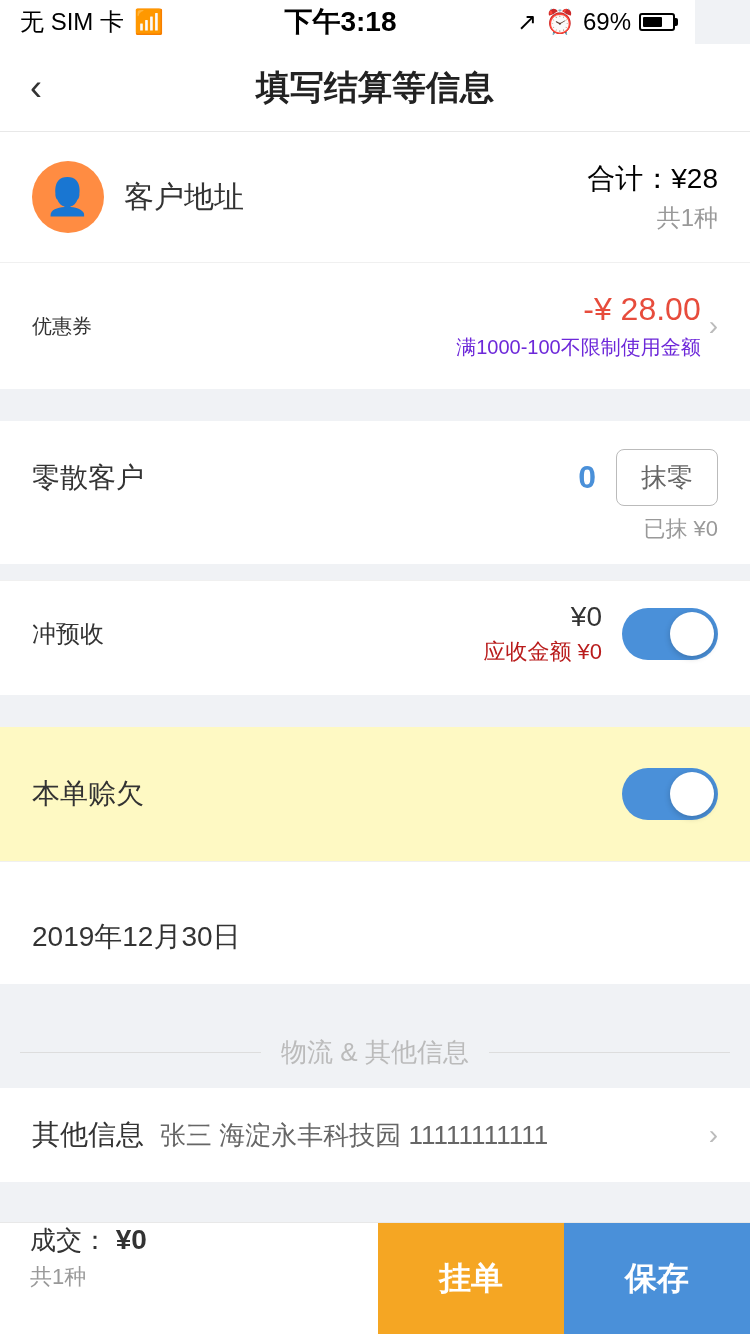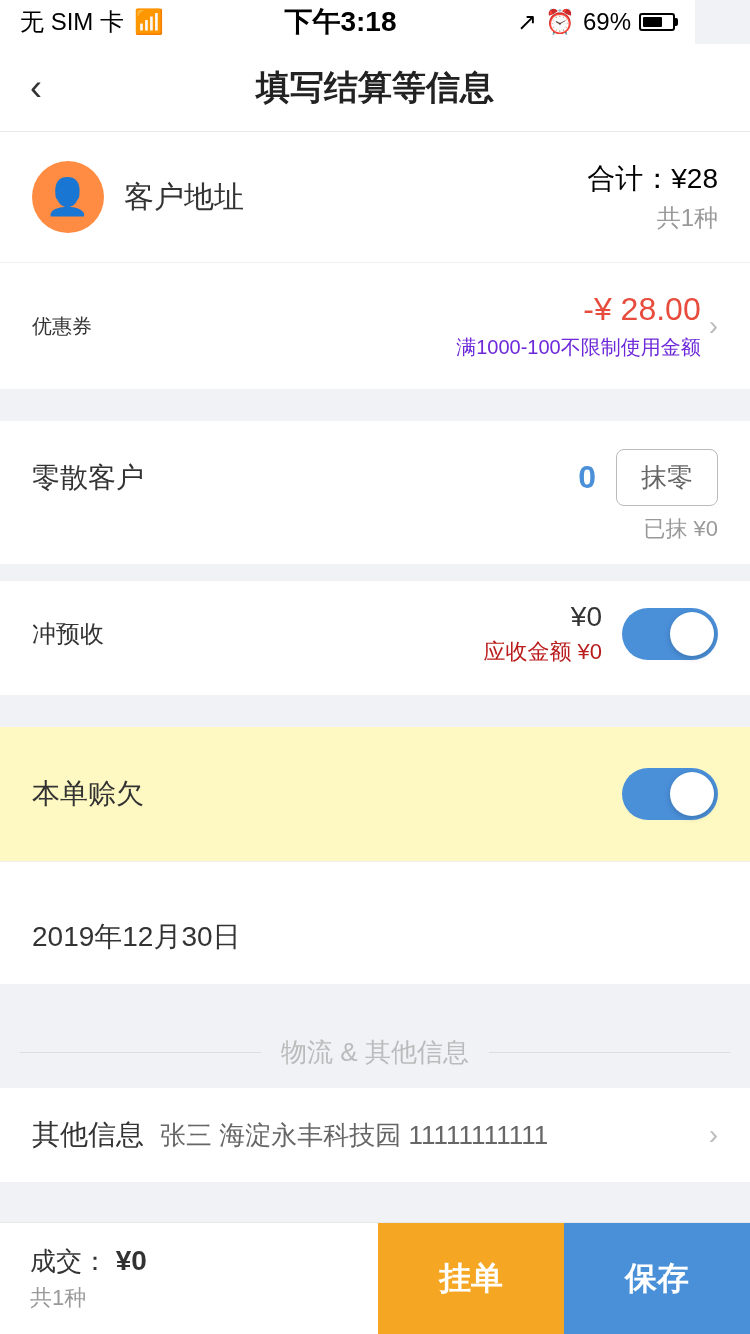--- a/index.html
+++ b/index.html
@@ -317,21 +317,20 @@
     }
 
     
     .bottom-bar {
       position: fixed;
       bottom: 0;
       width: 750px;
       height: 112px;
       background: #fff;
       display: flex;
-      align-items: center;
       border-top: 1px solid #e8e8e8;
     }
     .bottom-summary {
       flex: 1;
       padding: 0 30px;
     }
     .bottom-deal {
       font-size: 26px;
       color: #333;
     }

